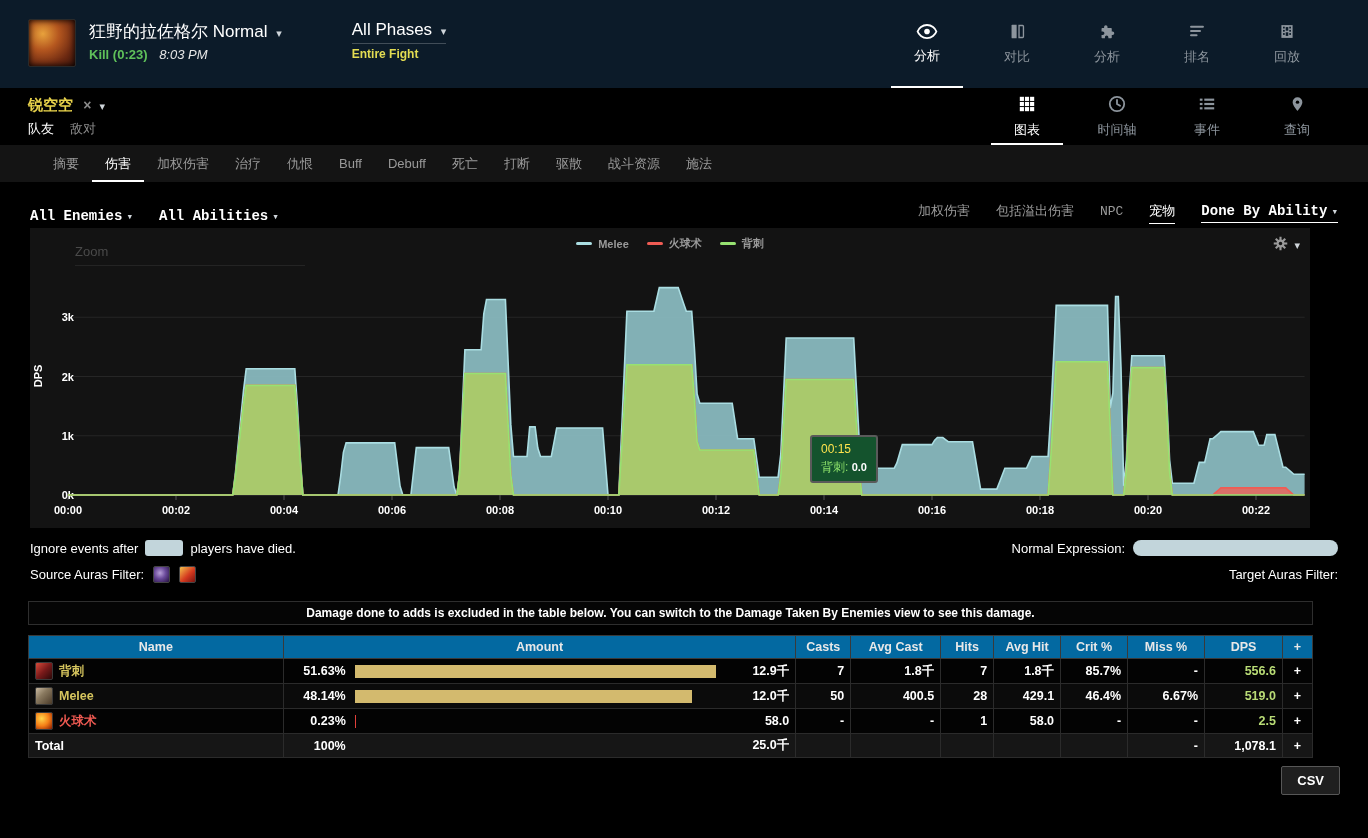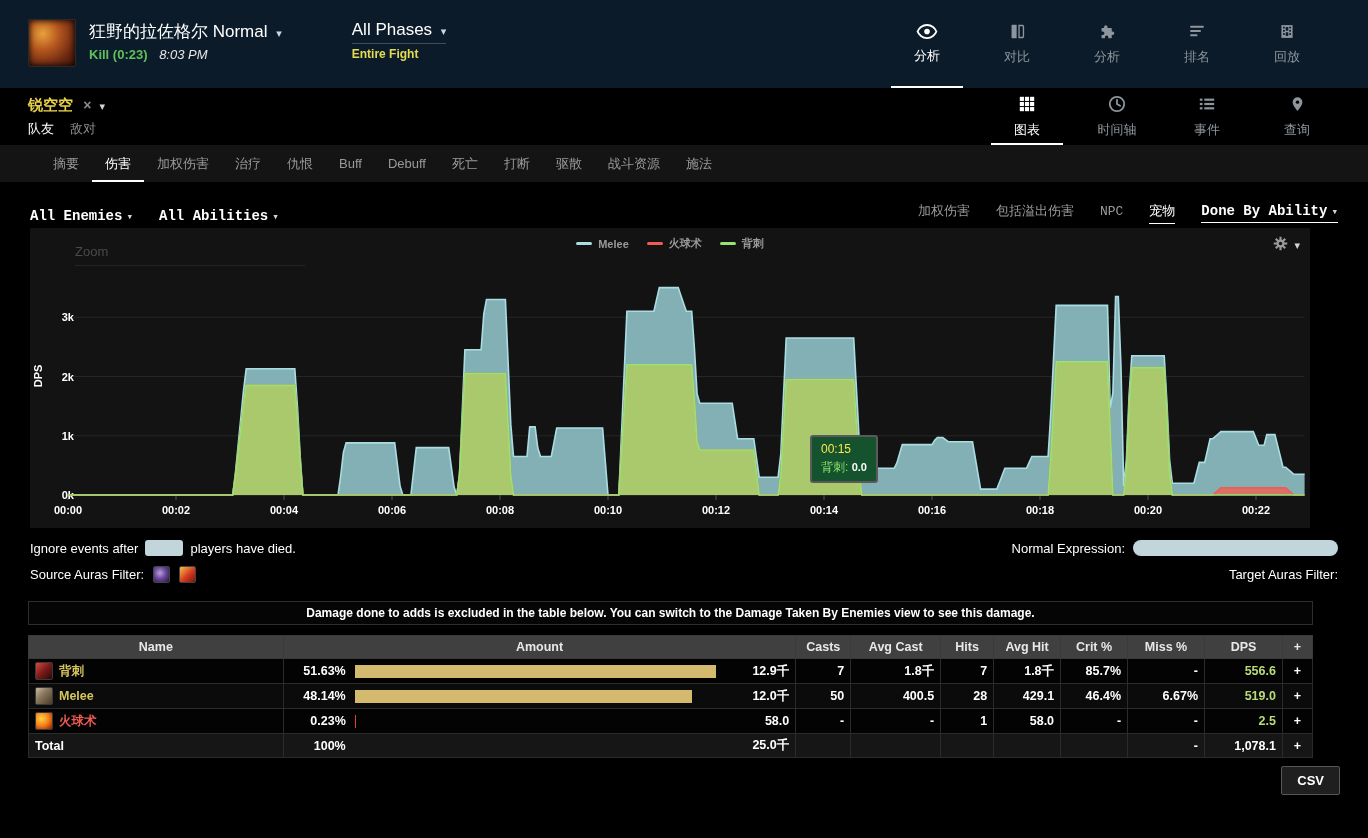--- a/index.html
+++ b/index.html
@@ -76,21 +76,21 @@
   .ctl2 { margin:10px 30px 0; display:flex; align-items:center; font-size:13px; }
   .aura-ic { width:17px; height:17px; border:1px solid #444; border-radius:2px; margin-left:9px; cursor:pointer; }
   .aura-1 { background:radial-gradient(circle at 40% 40%,#b8a0d8,#6a4a9a 45%,#241140); }
   .aura-2 { background:linear-gradient(135deg,#f5c04a,#d4391f 55%,#7a1410); }
   .ta-lab { margin-left:auto; }
 
   
   .notice { margin:18px 28px 0; width:1285px; border:1px solid #2e2e2e; background:#050505;
     text-align:center; font-size:12px; font-weight:bold; padding:4px 0; }
   table { margin:10px 28px 0; width:1285px; border-collapse:collapse; font-size:12.5px; }
-  th { background:#404040; color:#e8e8e8; font-weight:bold; border:1px solid #3a3a3a; padding:4px 2px; cursor:pointer; }
+  th { background:#0369a1; color:#e8e8e8; font-weight:bold; border:1px solid #3a3a3a; padding:4px 2px; cursor:pointer; }
   td { border:1px solid #2b2b2b; padding:3px 6px; font-weight:bold; }
   tr.r0 { background:#030303; } tr.r1 { background:#0b0b0b; }
   tr.total { background:#161616; }
   .num { text-align:right; }
   .cell-name { display:flex; align-items:center; gap:6px; }
   .ab-ic { width:18px; height:18px; border:1px solid #3a3a3a; border-radius:2px; flex:none; }
   .ic-backstab { background:linear-gradient(135deg,#d84a3a,#7a1a1a 50%,#2a0808); }
   .ic-melee { background:linear-gradient(135deg,#c9b9a0,#8a7a60 40%,#4a3a28); }
   .ic-fireball { background:radial-gradient(circle at 35% 35%,#ffd54a,#f57f17 50%,#8a1a00); }
   .amt { display:flex; align-items:center; }

